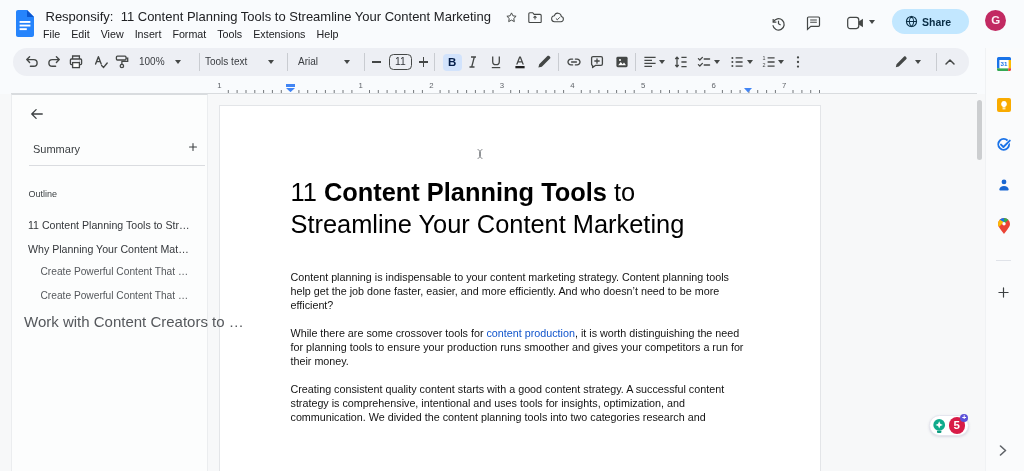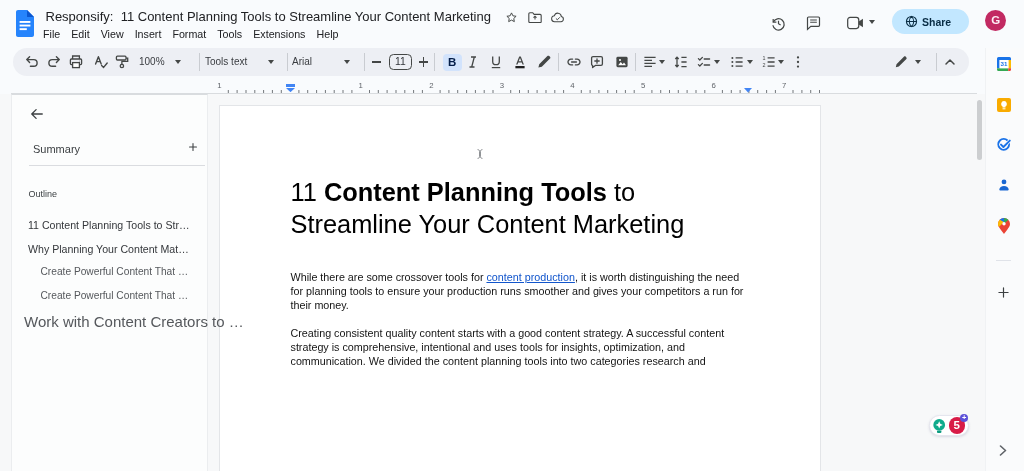--- a/index.html
+++ b/index.html
@@ -109,21 +109,21 @@
     <rect x="2.4" y="2.2" width="9.6" height="3.8" rx="1"></rect>
     <path d="M12 4.1h1.7v3.3H7.9v2.5"></path>
     <circle cx="7.9" cy="12" r="1.7"></circle>
   </svg>
 <div class="tbtxt" style="left:139px">100%</div>
 <div class="caret" style="left:175px"></div>
 <div class="sep" style="left:198.5px"></div>
 <div class="tbtxt" style="left:205px">Tools text</div>
 <div class="caret" style="left:268px"></div>
 <div class="sep" style="left:287px"></div>
-<div class="tbtxt" style="left:292px">Arial</div>
+<div class="tbtxt" style="left:298px">Arial</div>
 <div class="caret" style="left:344px"></div>
 <div class="sep" style="left:364px"></div>
 <div class="abs" style="left:372px;top:61.3px;width:9px;height:1.4px;background:#444746"></div>
 <div class="abs" style="left:389px;top:54px;width:23px;height:16px;border:1.3px solid #444746;border-radius:4.5px;font-size:10.4px;color:#33363a;text-align:center;line-height:13.5px">11</div>
 <div class="abs" style="left:419px;top:61.3px;width:9.4px;height:1.4px;background:#444746"></div>
 <div class="abs" style="left:423px;top:57.3px;width:1.4px;height:9.4px;background:#444746"></div>
 <div class="sep" style="left:434px"></div>
 <div class="abs" style="left:442.5px;top:53.5px;width:19px;height:17.5px;border-radius:4px;background:#d2e3fc"></div>
 <div class="abs" style="left:448px;top:48px;height:28px;line-height:28px;font-size:11.5px;font-weight:700;color:#041e49">B</div>
 
@@ -299,21 +299,22 @@
 <div class="abs" style="left:28.5px;top:165px;width:176px;height:1px;background:#dadce0"></div>
 <div class="abs" style="left:28.5px;top:189px;font-size:9px;color:#3c4043">Outline</div>
 <div class="abs" style="left:28px;top:219px;font-size:10.6px;color:#34373b;white-space:nowrap">11 Content Planning Tools to Str…</div>
 <div class="abs" style="left:28px;top:242.5px;font-size:10.6px;color:#34373b;white-space:nowrap">Why Planning Your Content Mat…</div>
 <div class="abs" style="left:40.5px;top:266px;font-size:10.2px;color:#55585c;white-space:nowrap">Create Powerful Content That …</div>
 <div class="abs" style="left:40.5px;top:289.5px;font-size:10.2px;color:#55585c;white-space:nowrap">Create Powerful Content That …</div>
 <div class="abs" style="left:24px;top:313px;font-size:15px;color:#55585c;white-space:nowrap">Work with Content Creators to …</div>
 
 <div class="abs" style="left:290.5px;top:175.7px;font-size:25.4px;line-height:32px;color:#000;white-space:nowrap">11 <b>Content Planning Tools</b> to<br>Streamline Your Content Marketing</div>
 <div id="body" class="abs" style="left:290.5px;top:269.7px;font-size:10.75px;line-height:14px;color:#141414;white-space:nowrap">
-<p style="margin:0 0 14px">While there are some crossover tools for <span style="color:#1155cc;text-decoration:underline">content production</span>, it is worth distinguishing the need<br>for planning tools to ensure your production runs smoother and gives your competitors a run for<br>their money.</p>
+<p style="margin:0 0 14px">Content planning is indispensable to your content marketing strategy. Content planning tools<br>help get the job done faster, easier, and more efficiently. And who doesn’t need to be more<br>efficient?</p>
+<p style="margin:0 0 14px">While there are some crossover tools for <span style="color:#1155cc;">content production</span>, it is worth distinguishing the need<br>for planning tools to ensure your production runs smoother and gives your competitors a run for<br>their money.</p>
 <p style="margin:0">Creating consistent quality content starts with a good content strategy. A successful content<br>strategy is comprehensive, intentional and uses tools for insights, optimization, and<br>communication. We divided the content planning tools into two categories research and</p>
 </div>
 
 <svg class="abs" style="left:477px;top:148.5px" width="6" height="10" viewBox="0 0 6 10" fill="none" stroke="#808387" stroke-width="1">
     <path d="M.6.6C1.9.8 2.65 1.3 2.65 2.5v5C2.65 8.7 1.9 9.2.6 9.4M5.4.6C4.1.8 3.35 1.3 3.35 2.5v5c0 1.2.75 1.7 2.05 1.9"></path>
   </svg>
 
 <div class="abs" style="left:976.5px;top:99.5px;width:5px;height:60px;border-radius:2.5px;background:#ccced0"></div>
 
 <svg class="abs" style="left:996.5px;top:56.5px" width="14" height="14" viewBox="0 0 14 14">

